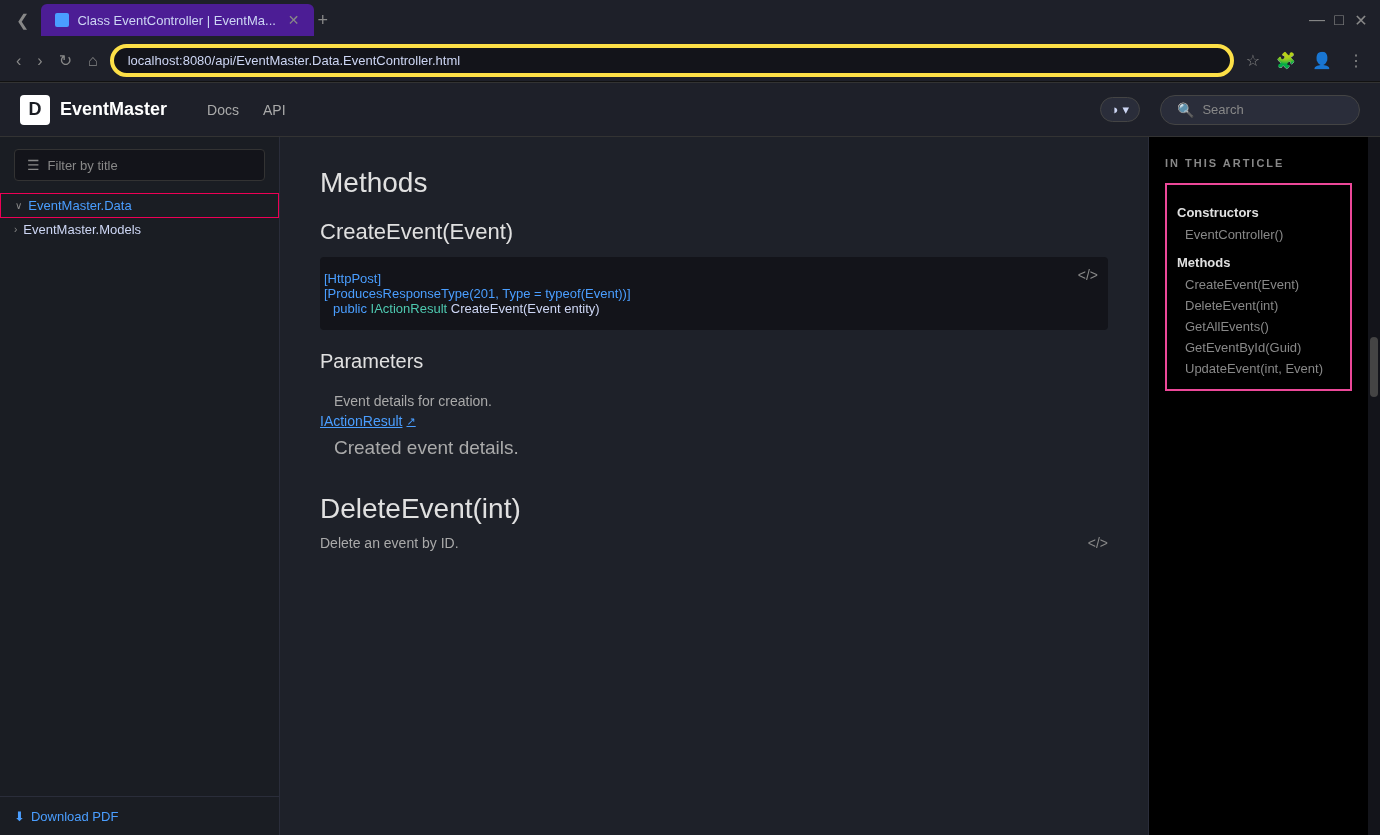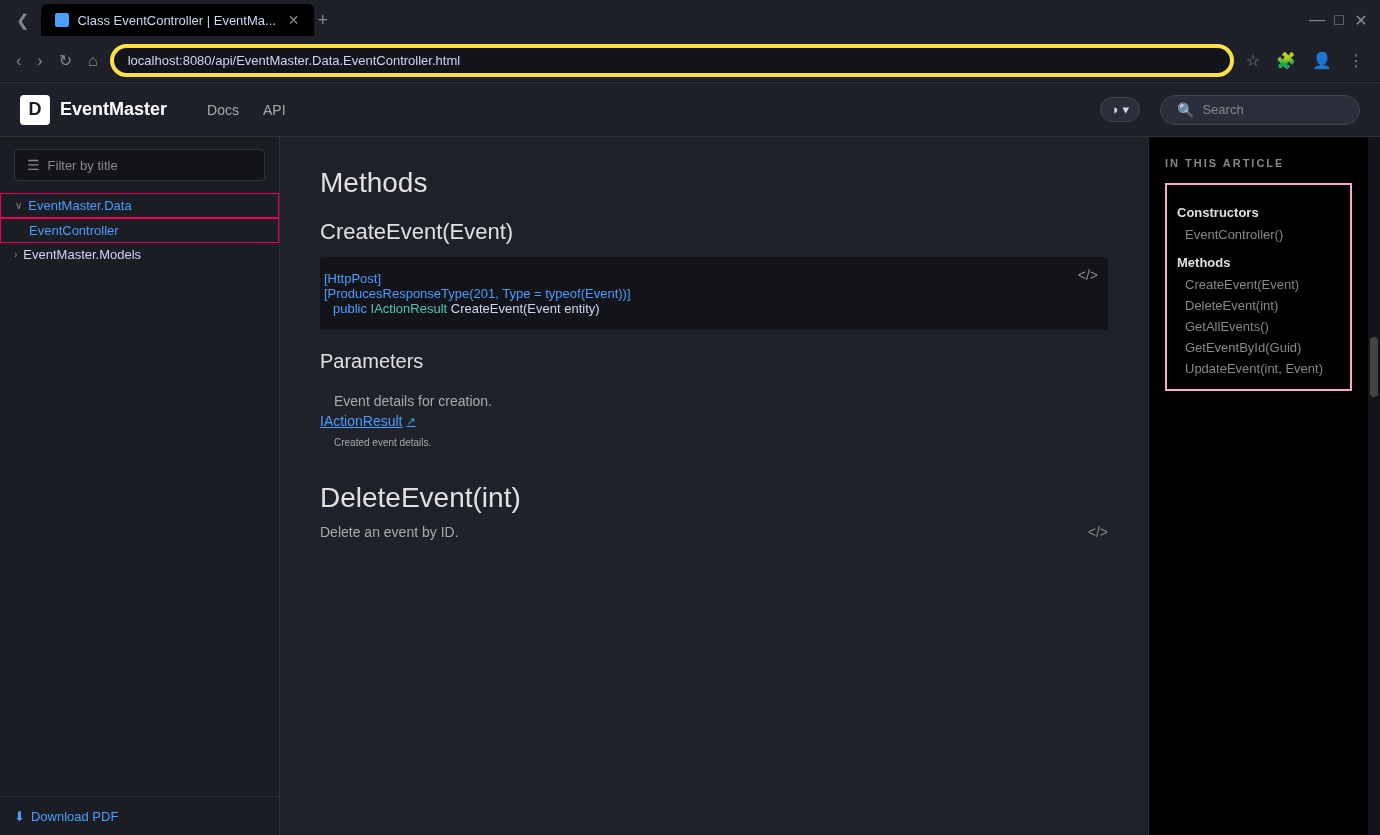--- a/index.html
+++ b/index.html
@@ -3,21 +3,21 @@
   <meta charset="utf-8">
   <style>
     * { margin: 0; padding: 0; box-sizing: border-box; }
     body { font-family: -apple-system, BlinkMacSystemFont, 'Segoe UI', sans-serif; background: #1a1d23; color: #cdd6f4; width: 1380px; height: 835px; overflow: hidden; }
 
     
     .browser-chrome { background: #1e2029; border-bottom: 1px solid #333; }
     .browser-titlebar { display: flex; align-items: center; padding: 6px 12px; gap: 8px; height: 40px; }
     .browser-tabs { display: flex; align-items: center; gap: 4px; flex: 1; }
     .browser-tab { background: #2a2d3a; border-radius: 6px 6px 0 0; padding: 6px 14px; font-size: 13px; color: #cdd6f4; display: flex; align-items: center; gap: 8px; height: 32px; }
-    .browser-tab.active { background: #000000; }
+    .browser-tab.active { background: #4c1d95; }
     .tab-favicon { width: 14px; height: 14px; background: #4a9eff; border-radius: 2px; display: flex; align-items: center; justify-content: center; font-size: 9px; color: white; font-weight: bold; }
     .tab-close { color: #888; font-size: 14px; cursor: pointer; margin-left: 4px; }
     .tab-new { color: #888; font-size: 18px; cursor: pointer; }
     .window-controls { display: flex; gap: 8px; }
     .win-btn { width: 14px; height: 14px; font-size: 16px; color: #888; cursor: pointer; display: flex; align-items: center; justify-content: center; }
     .tabs-scroller { color: #888; font-size: 16px; padding: 0 4px; }
 
     .browser-addressbar { display: flex; align-items: center; padding: 5px 12px; gap: 8px; height: 42px; background: #1e2029; border-bottom: 1px solid #111; }
     .nav-btn { color: #888; font-size: 16px; cursor: pointer; padding: 4px; }
     .address-bar { flex: 1; background: #13141a; border: 4px solid #fde047; border-radius: 20px; padding: 5px 14px; color: #cdd6f4; font-size: 13px; display: flex; align-items: center; }
@@ -59,30 +59,30 @@
     .code-attr { color: #4a9eff; }
     .code-keyword { color: #4a9eff; margin-left: 9px; }
     .code-type { color: #4ec9b0; }
     .code-plain { color: #cdd6f4; }
     .code-icon { position: absolute; top: 10px; right: 10px; color: #888; font-size: 14px; cursor: pointer; }
     .sub-heading { font-size: 20px; font-weight: 400; color: #e0e0e0; margin-bottom: 12px; margin-top: 20px; }
     .param-name { color: #f28b82; display: inline; font-size: 14px; }
     .param-type { color: #4a9eff; display: inline; font-size: 14px; }
     .param-desc { font-size: 14px; color: #aaa; padding: 8px 0 4px 14px; }
     .return-link { color: #4a9eff; font-size: 14px; text-decoration: underline; cursor: pointer; display: flex; align-items: center; gap: 4px; }
-    .return-desc { font-size: 10px; color: #aaa; padding: 8px 0 4px 14px; }
+    .return-desc { font-size: 19px; color: #aaa; padding: 8px 0 4px 14px; }
     .delete-heading { font-size: 28px; font-weight: 400; color: #e0e0e0; margin-top: 30px; margin-bottom: 10px; }
     .delete-desc { font-size: 14px; color: #aaa; }
 
     
     .toc-panel { width: 220px; background: #000000; border-left: 1px solid #2a2d3a; padding: 20px 16px; overflow-y: auto; }
     .toc-title { font-size: 11px; font-weight: 700; letter-spacing: 2px; color: #888; text-transform: uppercase; margin-bottom: 14px; }
     .toc-section { font-size: 13px; font-weight: 700; color: #e0e0e0; margin: 10px 0 4px; }
     .toc-item { font-size: 13px; color: #888; padding: 3px 0 3px 8px; cursor: pointer; display: block; }
-    .toc-border { border: 2px solid #f9a8d4; padding: 10px; margin-top: 4px; }
+    .toc-border { border: 2px solid #ec4899; padding: 10px; margin-top: 4px; }
 
     
     .right-scrollbar { width: 12px; background: #13141a; }
     .scroll-thumb { width: 8px; height: 60px; background: #444; border-radius: 4px; margin: 200px auto 0; }
     .pdf-download { display: flex; align-items: center; gap: 6px; color: #4a9eff; font-size: 13px; cursor: pointer; padding: 12px 14px; border-top: 1px solid #2a2d3a; margin-top: auto; }
     .sidebar-wrapper { display: flex; flex-direction: column; width: 280px; border-right: 1px solid #2a2d3a; }
     .sidebar-content { flex: 1; overflow-y: auto; padding: 12px 0; }
   </style>
 </head>
 <body>
@@ -153,23 +153,20 @@
       <div class="sidebar-content">
 
         <div class="filter-input">
           <span class="filter-icon">☰</span>
           <span style="color:#888">Filter by title</span>
         </div>
 
         <div class="sidebar-item namespace">
           <span class="chevron">∨</span>
           <span>EventMaster.Data</span>
-        </div>
-        <div class="sidebar-item class">
-          <span>EventController</span>
         </div>
         <div class="sidebar-item namespace2">
           <span class="chevron">›</span>
           <span>EventMaster.Models</span>
         </div>
       </div>
 
       <div class="pdf-download">
         <span>⬇</span>
         <span>Download PDF</span>

